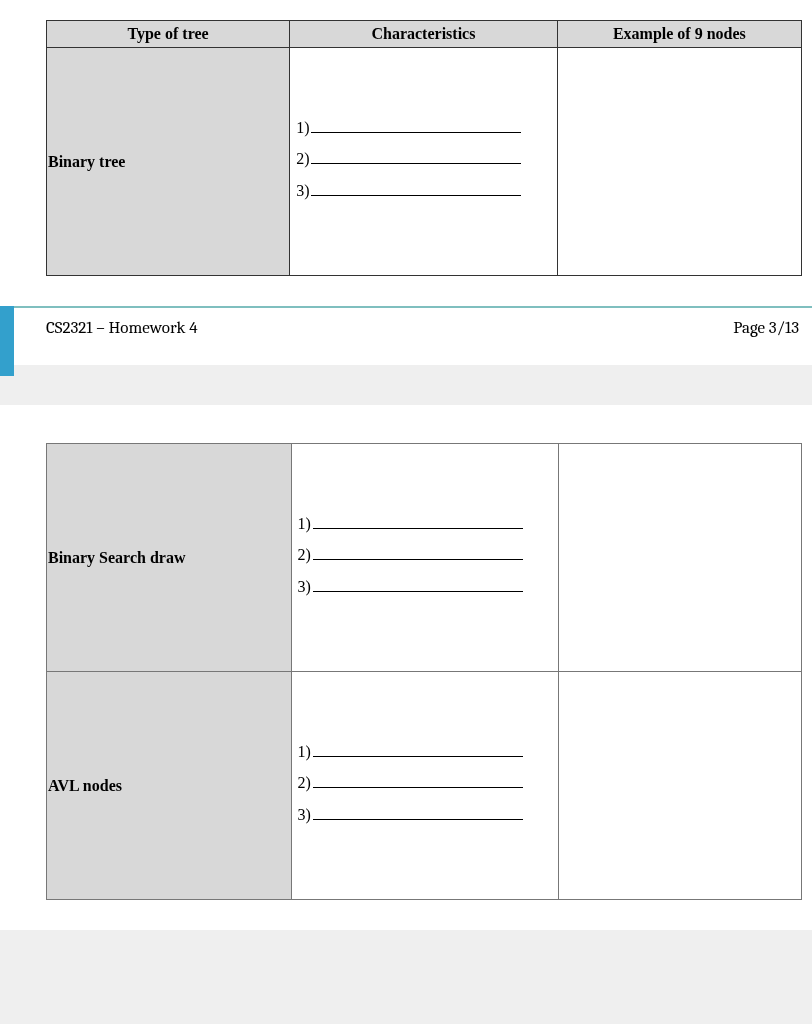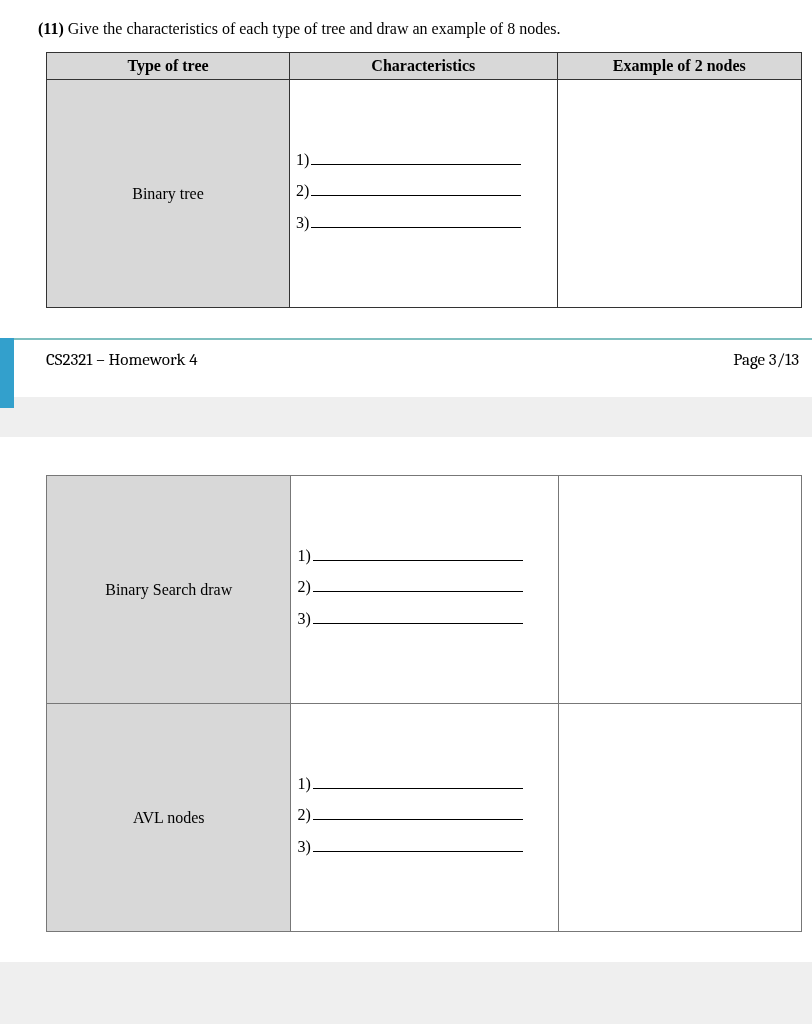--- a/index.html
+++ b/index.html
@@ -37,22 +37,22 @@
     background: #d8d8d8;
     font-weight: bold;
     font-size: 16px;
     text-align: center;
     padding: 4px 6px;
   }
   td.type-cell {
     background: #d8d8d8;
     width: 250px;
     height: 225px;
-    text-align: center;
-    font-weight: normal;
+    text-align: left;
+    font-weight: bold;
     font-size: 16px;
   }
   td.char-cell {
     width: 254px;
     padding: 6px 8px 6px 6px;
     font-size: 16px;
   }
   td.example-cell {
     width: 250px;
   }
@@ -107,31 +107,27 @@
   .page-right {
     padding-right: 10px;
     margin-left: 8px;
   }
 </style>
 </head>
 <body>
 
 <div class="page">
   <div class="page-top">
-    <p class="prompt">
-      <span class="num">(11)</span>
-      <span>Give the characteristics of each type of tree and draw an example of 8 nodes.</span>
-    </p>
 
     <table class="tree-table">
       <tbody>
           <tr>
         <th>Type of tree</th>
         <th>Characteristics</th>
-        <th>Example of 2 nodes</th>
+        <th>Example of 9 nodes</th>
       </tr>
       <tr>
         <td class="type-cell">Binary tree</td>
         <td class="char-cell">
           <div class="char-line">
             <span class="num">1)</span><span class="blank"></span>
           </div>
           <div class="char-line">
             <span class="num">2)</span><span class="blank"></span>
           </div>

